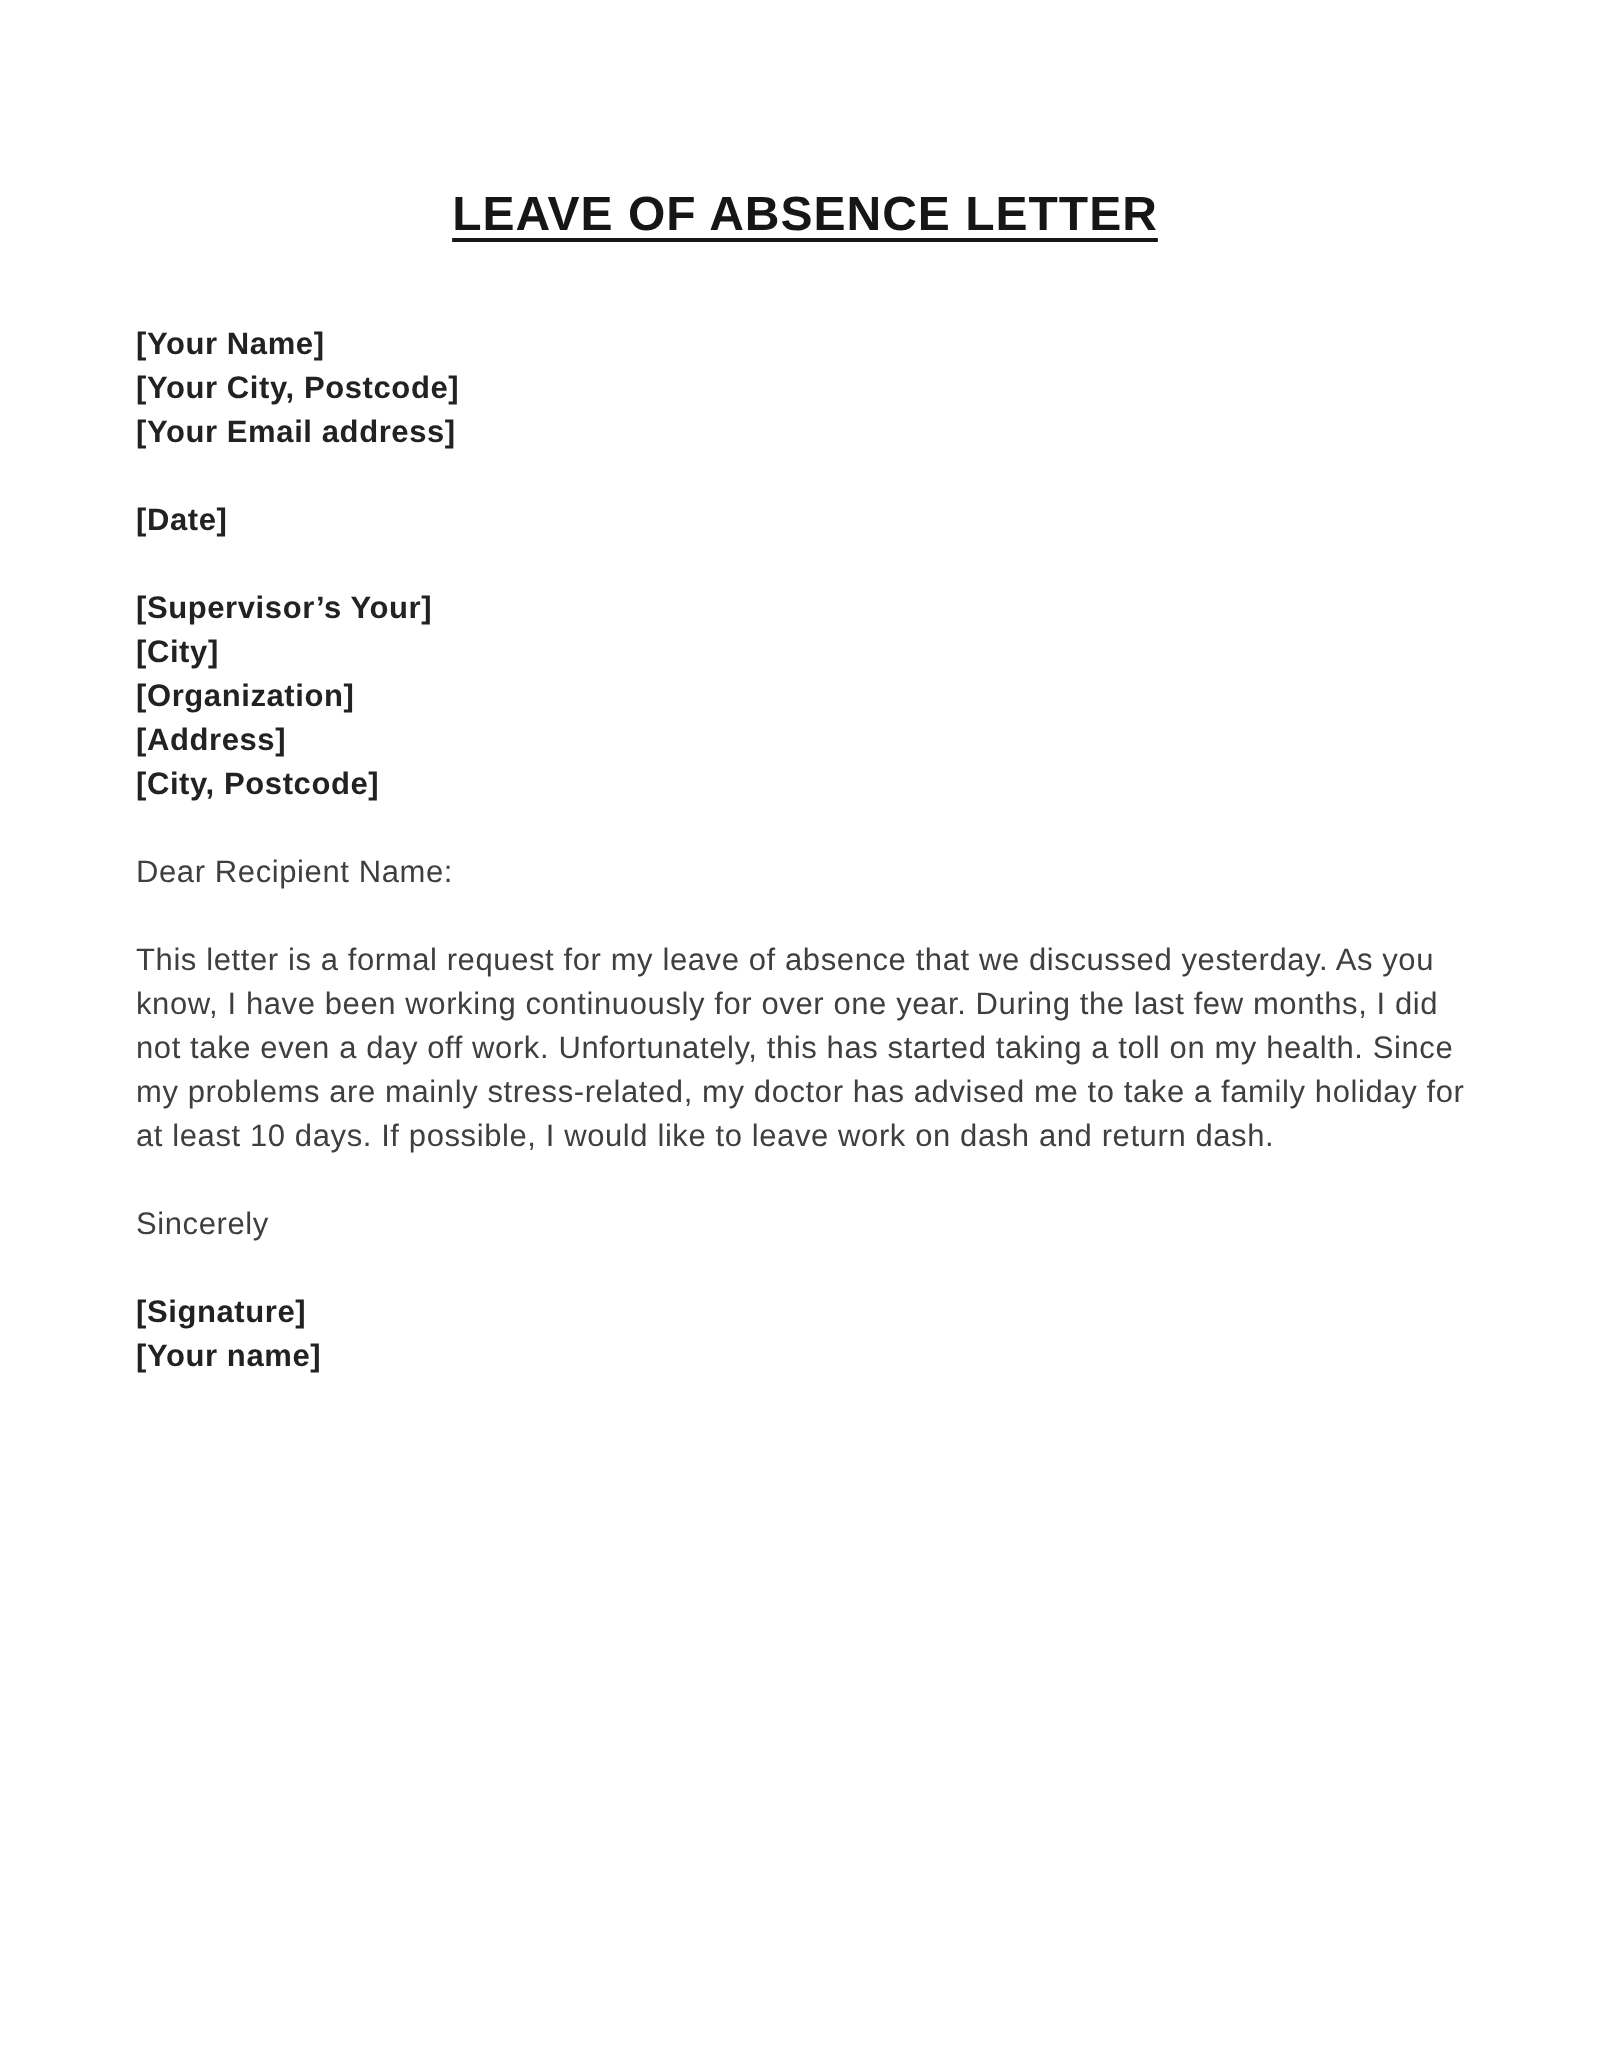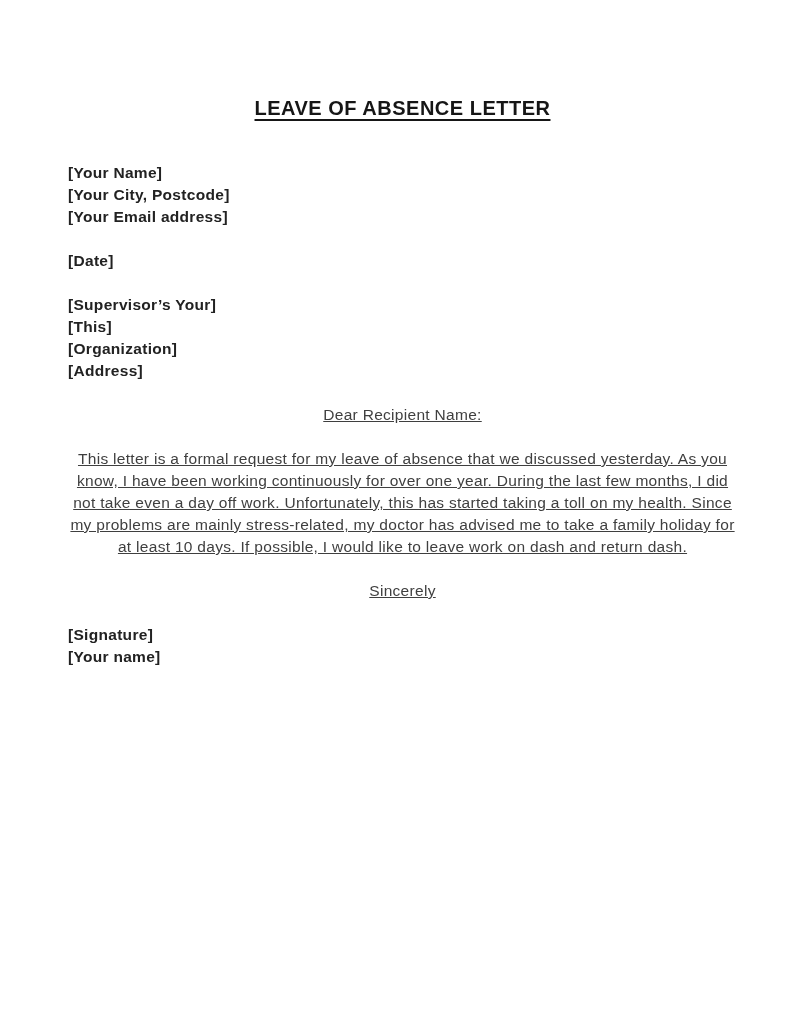--- a/index.html
+++ b/index.html
@@ -16,21 +16,21 @@
     padding: 94px 63px 0 68px;
     font-family: "Liberation Sans", "DejaVu Sans", sans-serif;
     font-size: 15.5px;
     line-height: 22px;
     color: #3f3f3f;
     letter-spacing: 0.3px;
     overflow: hidden;
   }
   .doc-title {
     text-align: center;
-    font-size: 20px;
+    font-size: 24px;
     line-height: 28px;
     font-weight: bold;
     color: #161616;
     letter-spacing: 0.5px;
     margin: 0 0 40px 0;
   }
   .doc-title span {
     text-decoration: underline;
     text-decoration-thickness: 2px;
     text-underline-offset: 4px;
@@ -40,22 +40,21 @@
   }
   .block div {
     margin: 0;
   }
   .bold-block {
     font-weight: bold;
     color: #222222;
   }
   .para {
     margin: 0 0 22px 0;
-    text-align: center;
-    text-decoration: underline;
+    text-align: left;
   }
 </style>
 </head>
 <body>
 
 <div class="page">
 
   <h1 class="doc-title">
     <span>LEAVE OF ABSENCE LETTER</span>
   </h1>
@@ -65,23 +64,24 @@
     <div>[Your City, Postcode]</div>
     <div>[Your Email address]</div>
   </div>
 
   <div class="block bold-block">
     <div>[Date]</div>
   </div>
 
   <div class="block bold-block">
     <div>[Supervisor’s Your]</div>
-    <div>[This]</div>
+    <div>[City]</div>
     <div>[Organization]</div>
     <div>[Address]</div>
+    <div>[City, Postcode]</div>
   </div>
 
   <p class="para">Dear Recipient Name:</p>
 
   <p class="para">This letter is a formal request for my leave of absence that we discussed yesterday. As you know, I have been working continuously for over one year. During the last few months, I did not take even a day off work. Unfortunately, this has started taking a toll on my health. Since my problems are mainly stress-related, my doctor has advised me to take a family holiday for at least 10 days. If possible, I would like to leave work on dash and return dash.</p>
 
 
   <p class="para">Sincerely</p>
 
   <div class="block bold-block">

